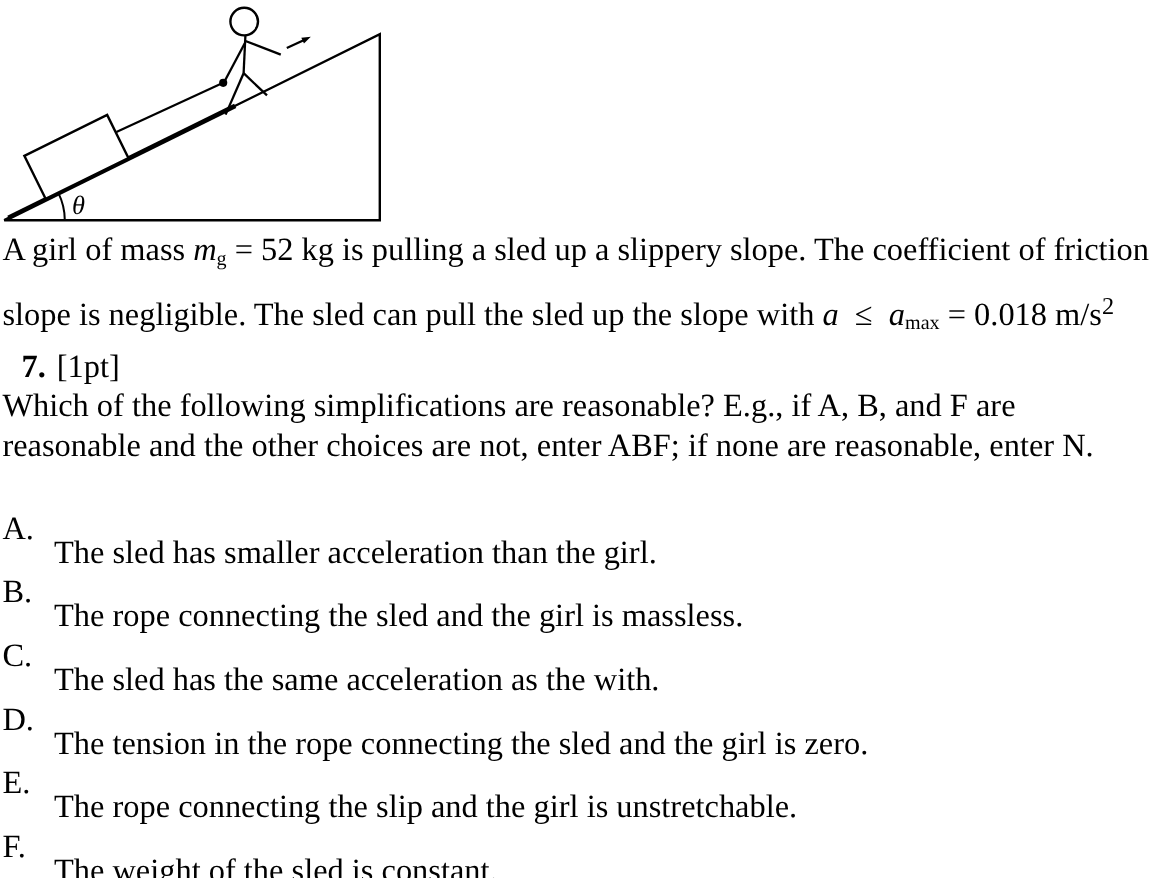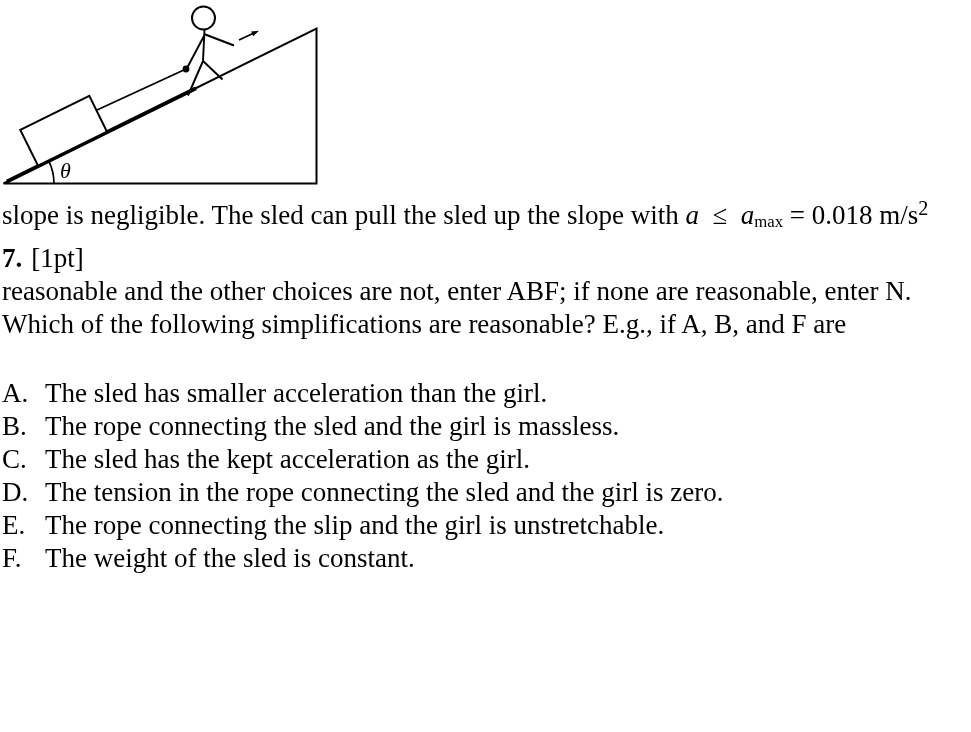--- a/index.html
+++ b/index.html
@@ -27,21 +27,21 @@
     line-height: 40px;
   }
   .tline { white-space: pre; }
 
   .i  { font-style: italic; }
   .b  { font-weight: bold; }
   .sub { font-size: 0.62em; vertical-align: -0.22em; }
   .sup { font-size: 0.75em; vertical-align: 0.42em; }
 
   .qheader {
-    padding-left: 2px;
+    padding-left: 18px;
     line-height: 33px;
   }
   .qheader .pts { margin-left: 9px; }
 
   .qtext {
     padding-left: 2px;
     line-height: 33px;
   }
 
   .choices {
@@ -50,20 +50,21 @@
     line-height: 33px;
   }
   .choice-row { display: flex; }
   .choice-letter {
     flex: none;
     width: 43px;
   }
   .choice-text {
     flex: 1;
     white-space: nowrap;
+    margin-top: 20px;
   }
 </style>
 </head>
 <body>
 
 <div class="diagram">
   <svg width="340" height="188" viewBox="0 0 340 188" xmlns="http://www.w3.org/2000/svg">
 
     <path d="M 3.5 183.5 H 316.5 V 28.5 Z" fill="none" stroke="#000" stroke-width="2"></path>
 
@@ -87,44 +88,45 @@
       <line x1="239" y1="40" x2="253" y2="33.5" stroke="#000" stroke-width="1.9"></line>
       <polygon points="259,30.7 253.3,36.2 251.1,31.5" fill="#000"></polygon>
     </g>
 
     <path d="M 54 183.5 A 51 51 0 0 0 48.7 160.9" fill="none" stroke="#000" stroke-width="1.7"></path>
     <text x="60" y="178" font-size="22" font-style="italic" font-family="Liberation Serif, DejaVu Serif, serif" fill="#000">θ</text>
   </svg>
 </div>
 
 <div class="intro">
+    <div class="tline"><span>A girl of mass </span><span class="i">m</span><span class="sub">g</span><span> = 52 kg is pulling a sled up a slippery slope. The coefficient of friction</span></div>
     <div class="tline"><span>slope is negligible. The sled can pull the sled up the slope with </span><span class="i">a</span><span>  ≤  </span><span class="i">a</span><span class="sub">max</span><span> = 0.018 m/s</span><span class="sup">2</span></div>
   </div>
 
 <div class="qheader">
   <span class="b">7.</span><span class="pts">[1pt]</span>
 </div>
 
 <div class="qtext">
+  <div class="tline">Which of the following simplifications are reasonable? E.g., if A, B, and F are</div>
   <div class="tline">reasonable and the other choices are not, enter ABF; if none are reasonable, enter N.</div>
-  <div class="tline">Which of the following simplifications are reasonable? E.g., if A, B, and F are</div>
 </div>
 
 <div class="choices">
   <div class="choice-row">
     <span class="choice-letter">A.</span>
     <span class="choice-text">The sled has smaller acceleration than the girl.</span>
   </div>
   <div class="choice-row">
     <span class="choice-letter">B.</span>
     <span class="choice-text">The rope connecting the sled and the girl is massless.</span>
   </div>
   <div class="choice-row">
     <span class="choice-letter">C.</span>
-    <span class="choice-text">The sled has the kept acceleration as the girl.</span>
+    <span class="choice-text">The sled has the same acceleration as the with.</span>
   </div>
   <div class="choice-row">
     <span class="choice-letter">D.</span>
     <span class="choice-text">The tension in the rope connecting the sled and the girl is zero.</span>
   </div>
   <div class="choice-row">
     <span class="choice-letter">E.</span>
     <span class="choice-text">The rope connecting the slip and the girl is unstretchable.</span>
   </div>
   <div class="choice-row">

